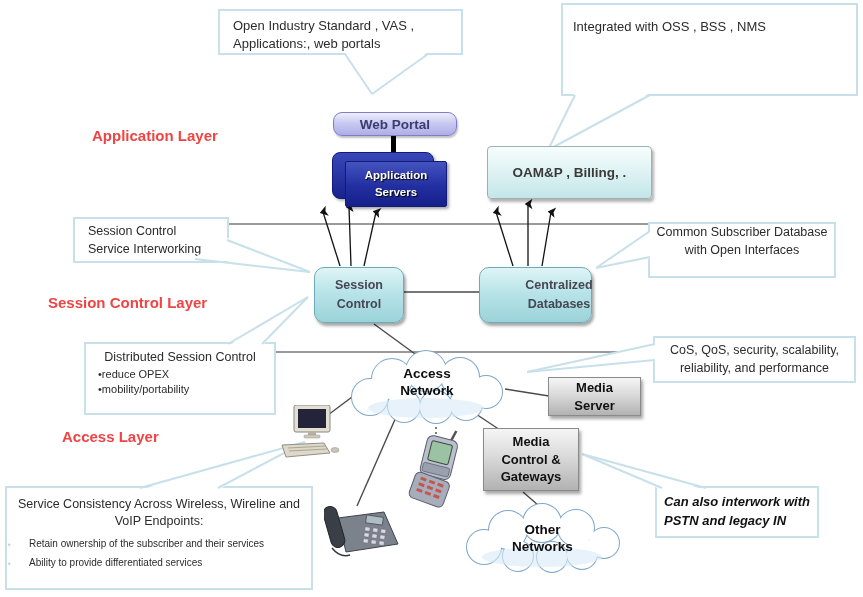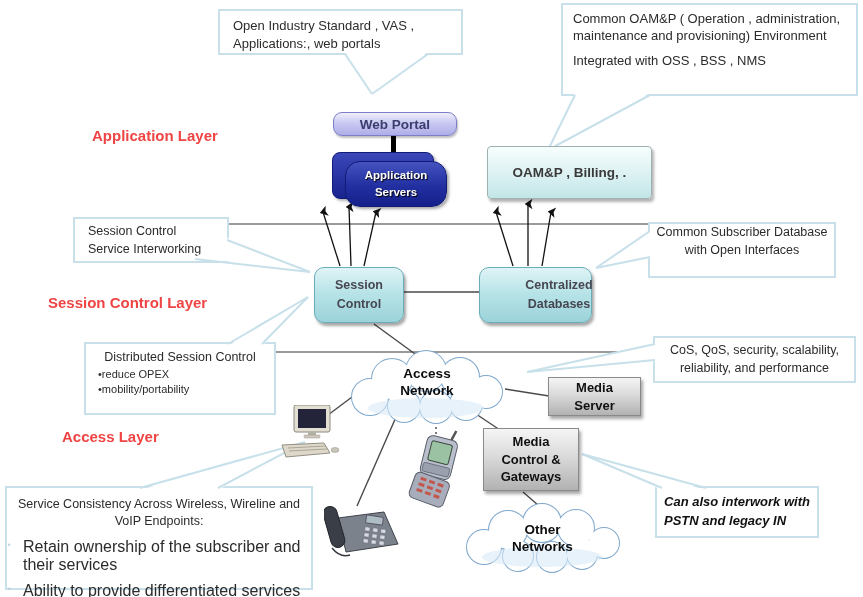--- a/index.html
+++ b/index.html
@@ -16,21 +16,21 @@
               white-space:pre-line; z-index:6; }
   .layer-label { position:absolute; font-weight:bold; font-size:15px; color:#ef4444; z-index:2; }
 
   .web-portal { left:333px; top:112px; width:124px; height:24px; border-radius:9px;
     border:1.5px solid #7d7dc8; color:#3c3c6e; font-size:13.5px;
     background:linear-gradient(180deg,#efeffc 0%,#c9c9f2 45%,#aeaee8 100%);
     box-shadow:1px 2px 2px rgba(0,0,0,0.25); }
   .app-back { position:absolute; left:332px; top:152px; width:100px; height:45px; border-radius:8px;
     background:linear-gradient(180deg,#3a47b8,#18238e); border:1px solid #121c78;
     box-shadow:2px 2px 3px rgba(0,0,0,0.3); z-index:6; }
-  .app-front { left:345px; top:161px; width:102px; height:46px; border-radius:15px;
+  .app-front { left:345px; top:161px; width:102px; height:46px; border-radius:2px;
     background:linear-gradient(180deg,#4553c0 0%,#222fa0 55%,#15208a 100%);
     border:1px solid #121c78; color:#fff; font-size:11.5px; line-height:1.5;
     text-shadow:1px 1px 1px #000; box-shadow:2px 2px 3px rgba(0,0,0,0.35); }
   .wp-link { position:absolute; left:391px; top:135px; width:5px; height:28px; background:#000; z-index:5; }
   .oamp { left:487px; top:146px; width:165px; height:53px; border-radius:4px;
     border:1px solid #9fb0b0; color:#3a3a3a; font-size:13.5px;
     background:linear-gradient(180deg,#f7fdfd 0%,#def2f3 50%,#c3e6e8 100%);
     box-shadow:2px 3px 3px rgba(0,0,0,0.3); }
   .teal { border-radius:10px; border:1.5px solid #6aacb8; color:#474752; font-size:12.5px;
     background:linear-gradient(180deg,#e0f4f6 0%,#b8e4e8 45%,#9bd3da 100%);
@@ -60,21 +60,21 @@
               white-space:pre-line; line-height:1.4; }
   .co-dist  { left:84px;  top:342px; width:192px; height:73px; font-size:12.5px; padding-top:6px; }
   .co-dist .title { text-align:center; margin-bottom:4px; }
   .co-dist .bullet { font-size:11px; padding-left:12px; margin-top:3px; }
   .co-dist .bullet::before { content:"\2022 "; }
   .co-cos   { left:653px; top:336px; width:203px; height:47px; font-size:12.5px;
               display:flex; align-items:center; justify-content:center; text-align:center;
               white-space:pre-line; line-height:1.4; }
   .co-svc   { left:5px;   top:486px; width:308px; height:104px; font-size:12.5px; padding-top:8px; }
   .co-svc .title { text-align:center; white-space:pre-line; line-height:1.35; margin-bottom:7px; }
-  .co-svc .bullet { font-size:16px; padding-left:16px; margin-top:8px; position:relative; }
+  .co-svc .bullet { font-size:10px; padding-left:22px; margin-top:8px; position:relative; }
   .co-svc .bullet::before { content:"\25AA"; color:#b9cfdd; font-size:8px; position:absolute; left:1px; top:2px; }
   .co-pstn  { left:655px; top:486px; width:164px; height:52px; font-size:13px; font-weight:bold; color:#111;
               display:flex; align-items:center; justify-content:center; text-align:left;
               white-space:pre-line; line-height:1.45;font-style:italic; }
 </style>
 </head>
 <body>
 
 <div class="canvas">
 
@@ -112,21 +112,20 @@
   <div class="layer-label" style="left:92px; top:127px;">Application Layer</div>
   <div class="layer-label" style="left:48px; top:294px;">Session Control Layer</div>
   <div class="layer-label" style="left:62px; top:428px;">Access Layer</div>
 
   <div class="callout co-open">
     <div>Open Industry Standard , VAS ,</div>
     <div>Applications:, web portals</div>
   </div>
 
   <div class="callout co-oamp">
-    <div class="para1">Common OAM&amp;P ( Operation , administration, maintenance and provisioning) Environment</div>
     <div class="para2">Integrated with OSS , BSS , NMS</div>
   </div>
 
   <div class="callout co-sess">
     <div>Session Control</div>
     <div>Service Interworking</div>
   </div>
 
   <div class="callout co-subdb">
     <div>Common Subscriber Database

